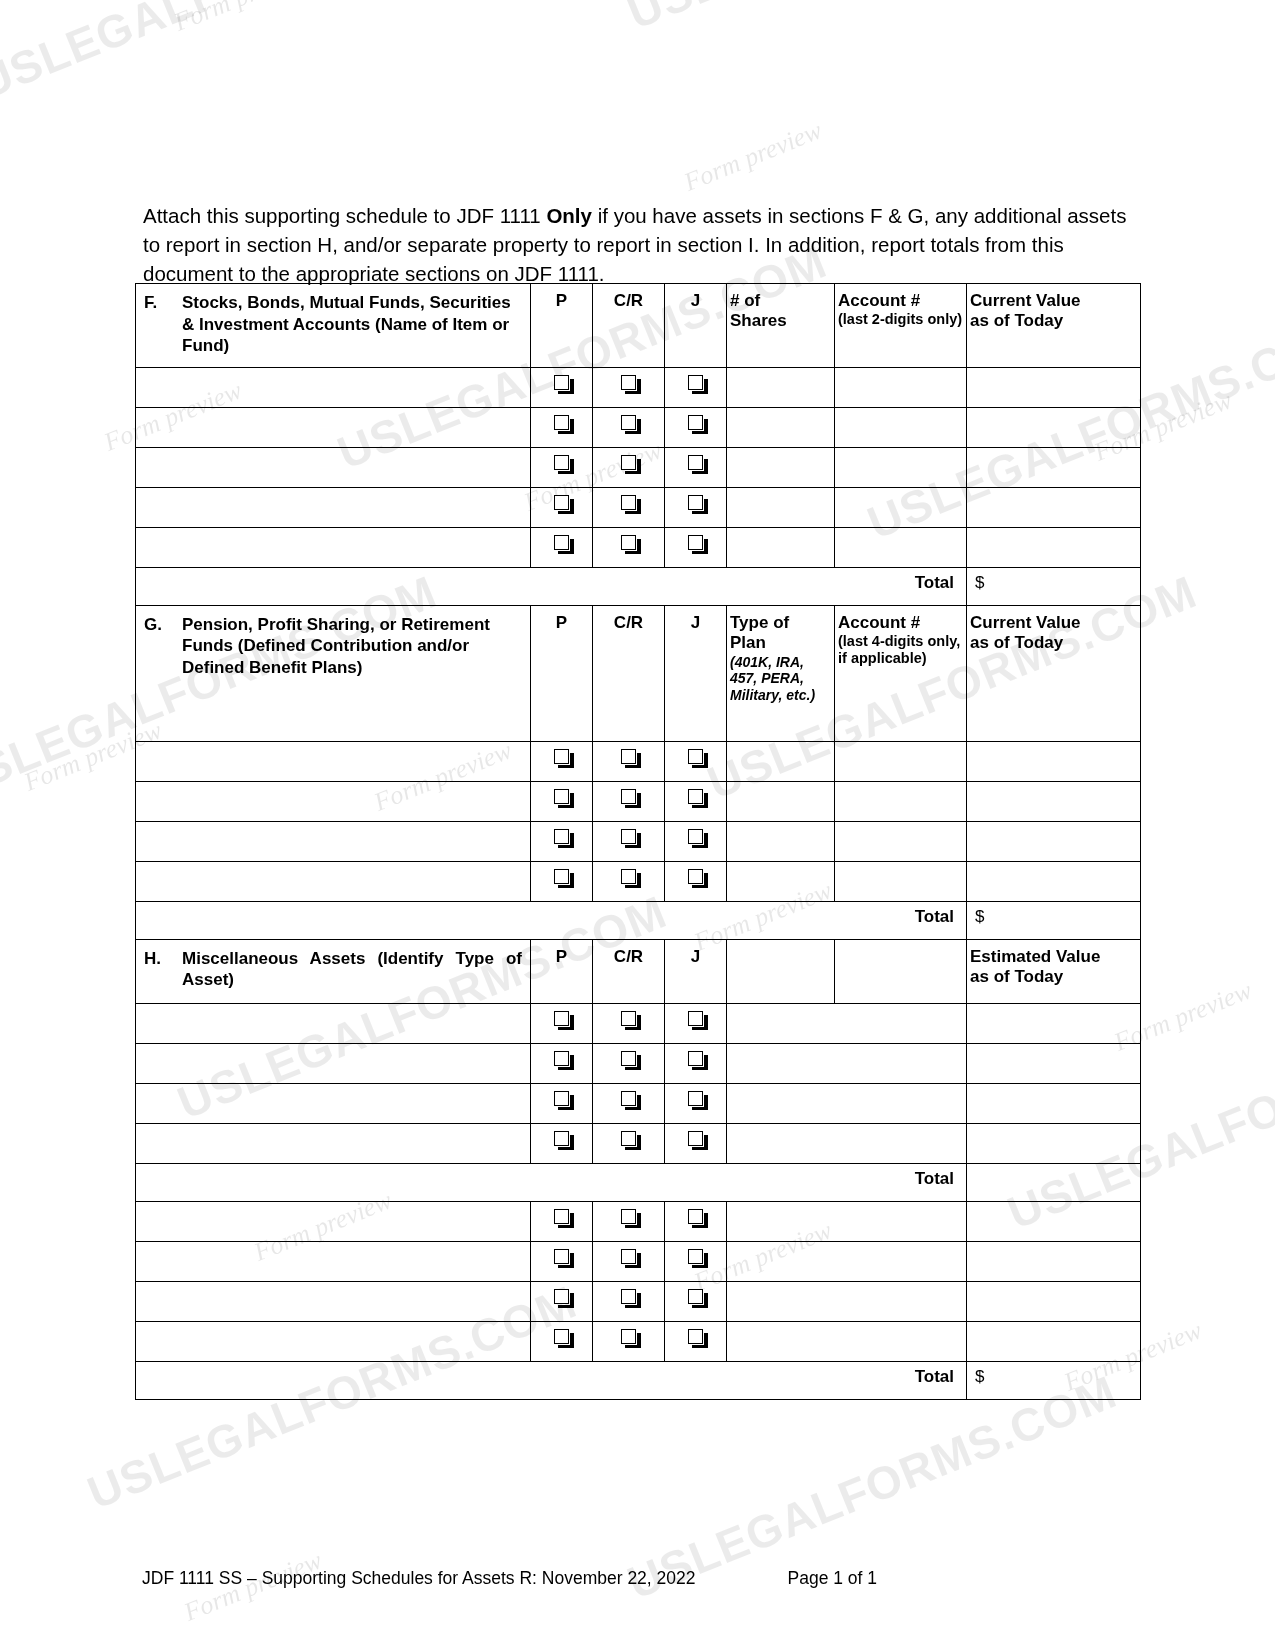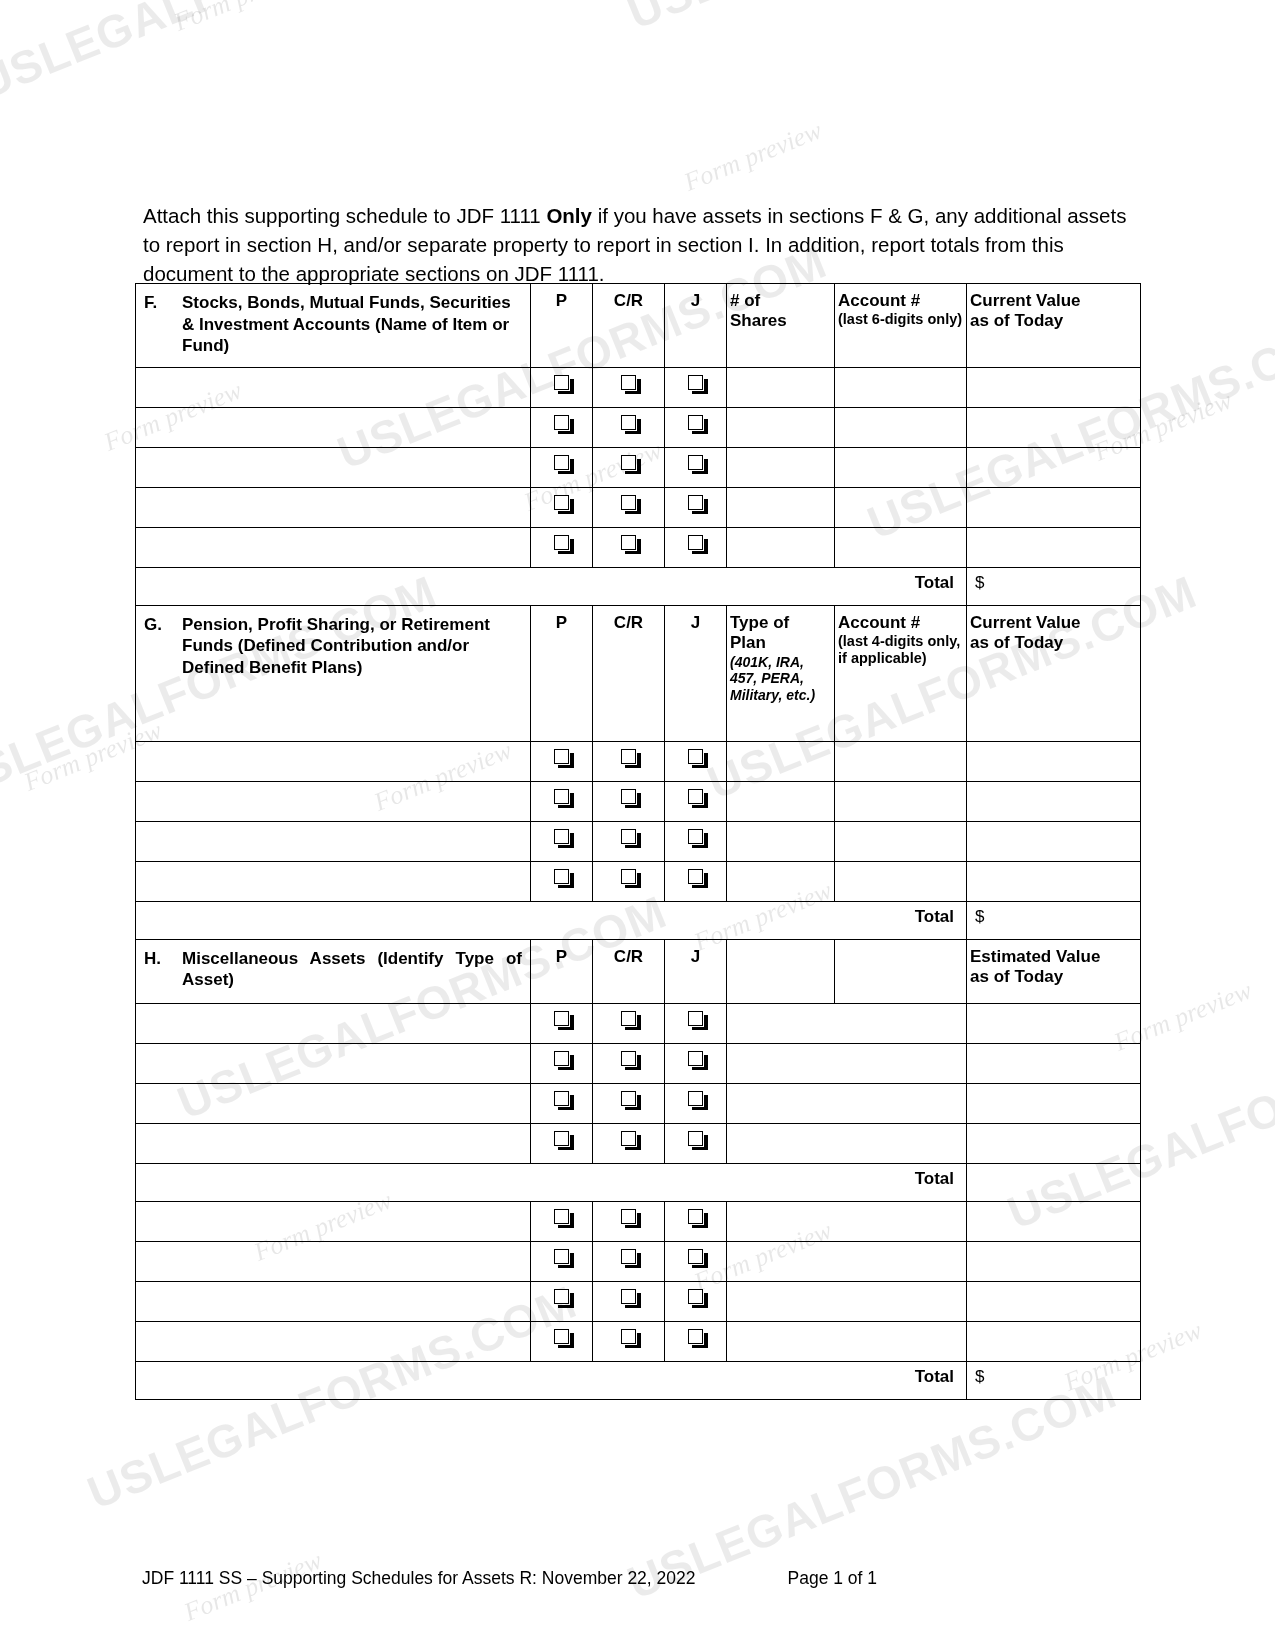--- a/index.html
+++ b/index.html
@@ -275,21 +275,21 @@
         </td>
         <td class="hdr-ctr">P</td>
         <td class="hdr-ctr">C/R</td>
         <td class="hdr-ctr">J</td>
         <td class="hdr-col">
           <span># of</span><br>
           <span>Shares</span>
         </td>
         <td class="hdr-col">
           <span>Account #</span>
-          <span class="sub">(last 6-digits only)</span>
+          <span class="sub">(last 2-digits only)</span>
         </td>
         <td class="hdr-col">
           <span>Current Value</span><br>
           <span>as of Today</span>
         </td>
       </tr>
 
       <tr>
         <td class="datacell"></td>
         <td class="datacell cb"><span class="chk"></span></td>

